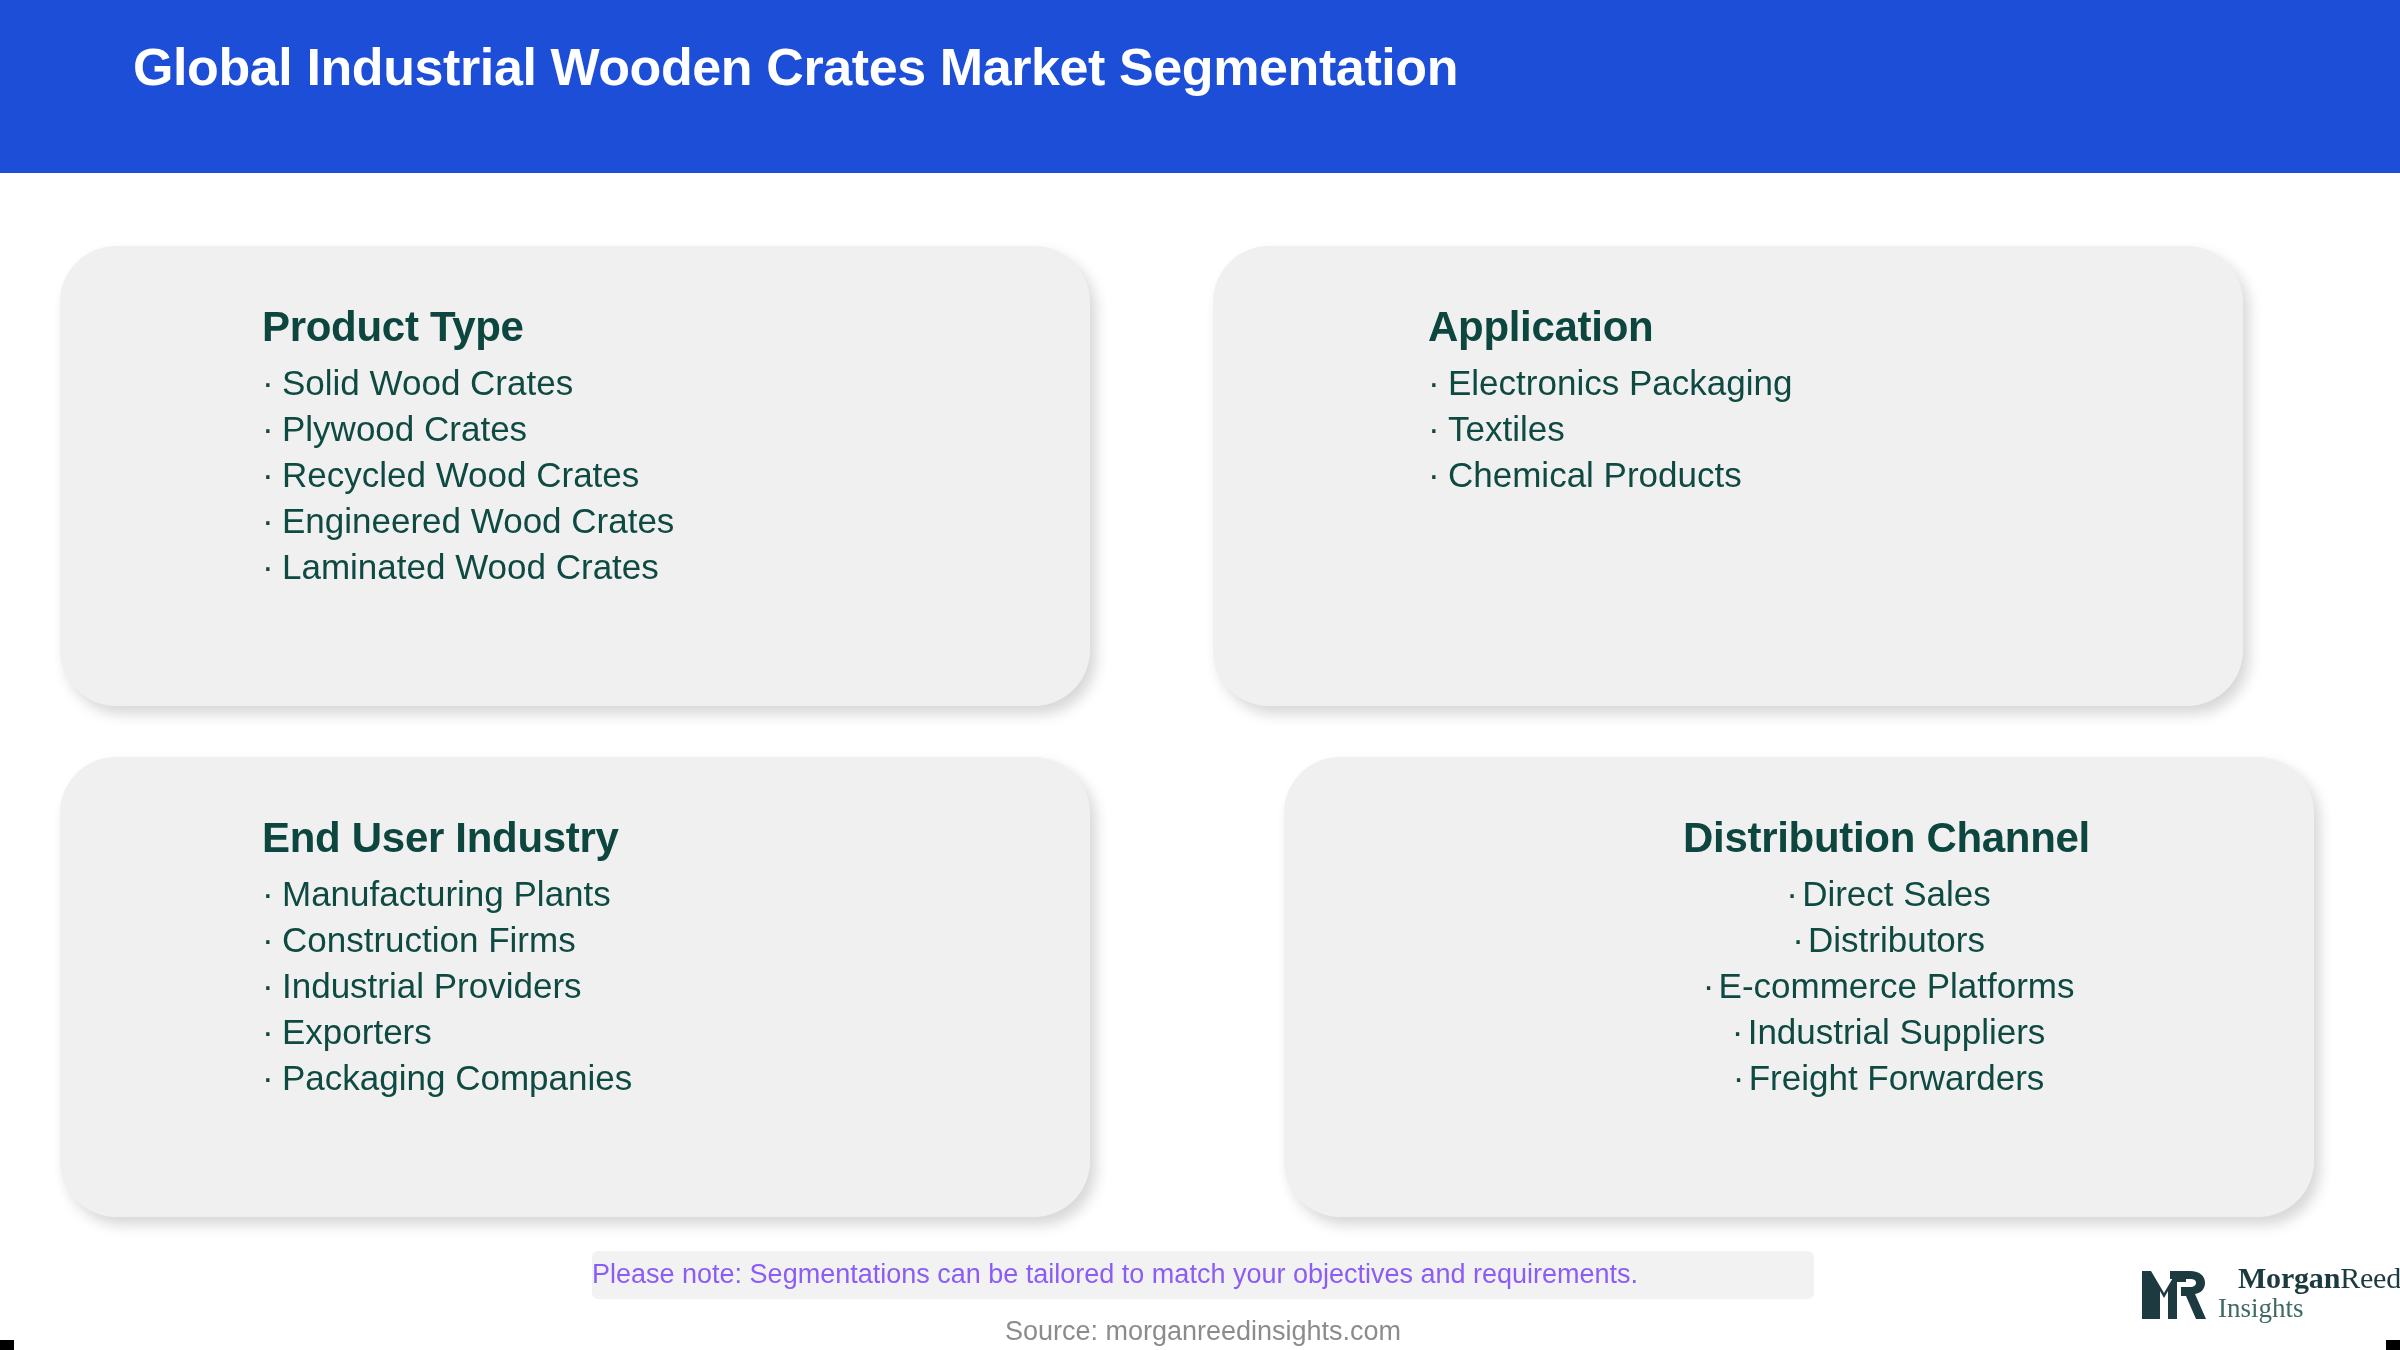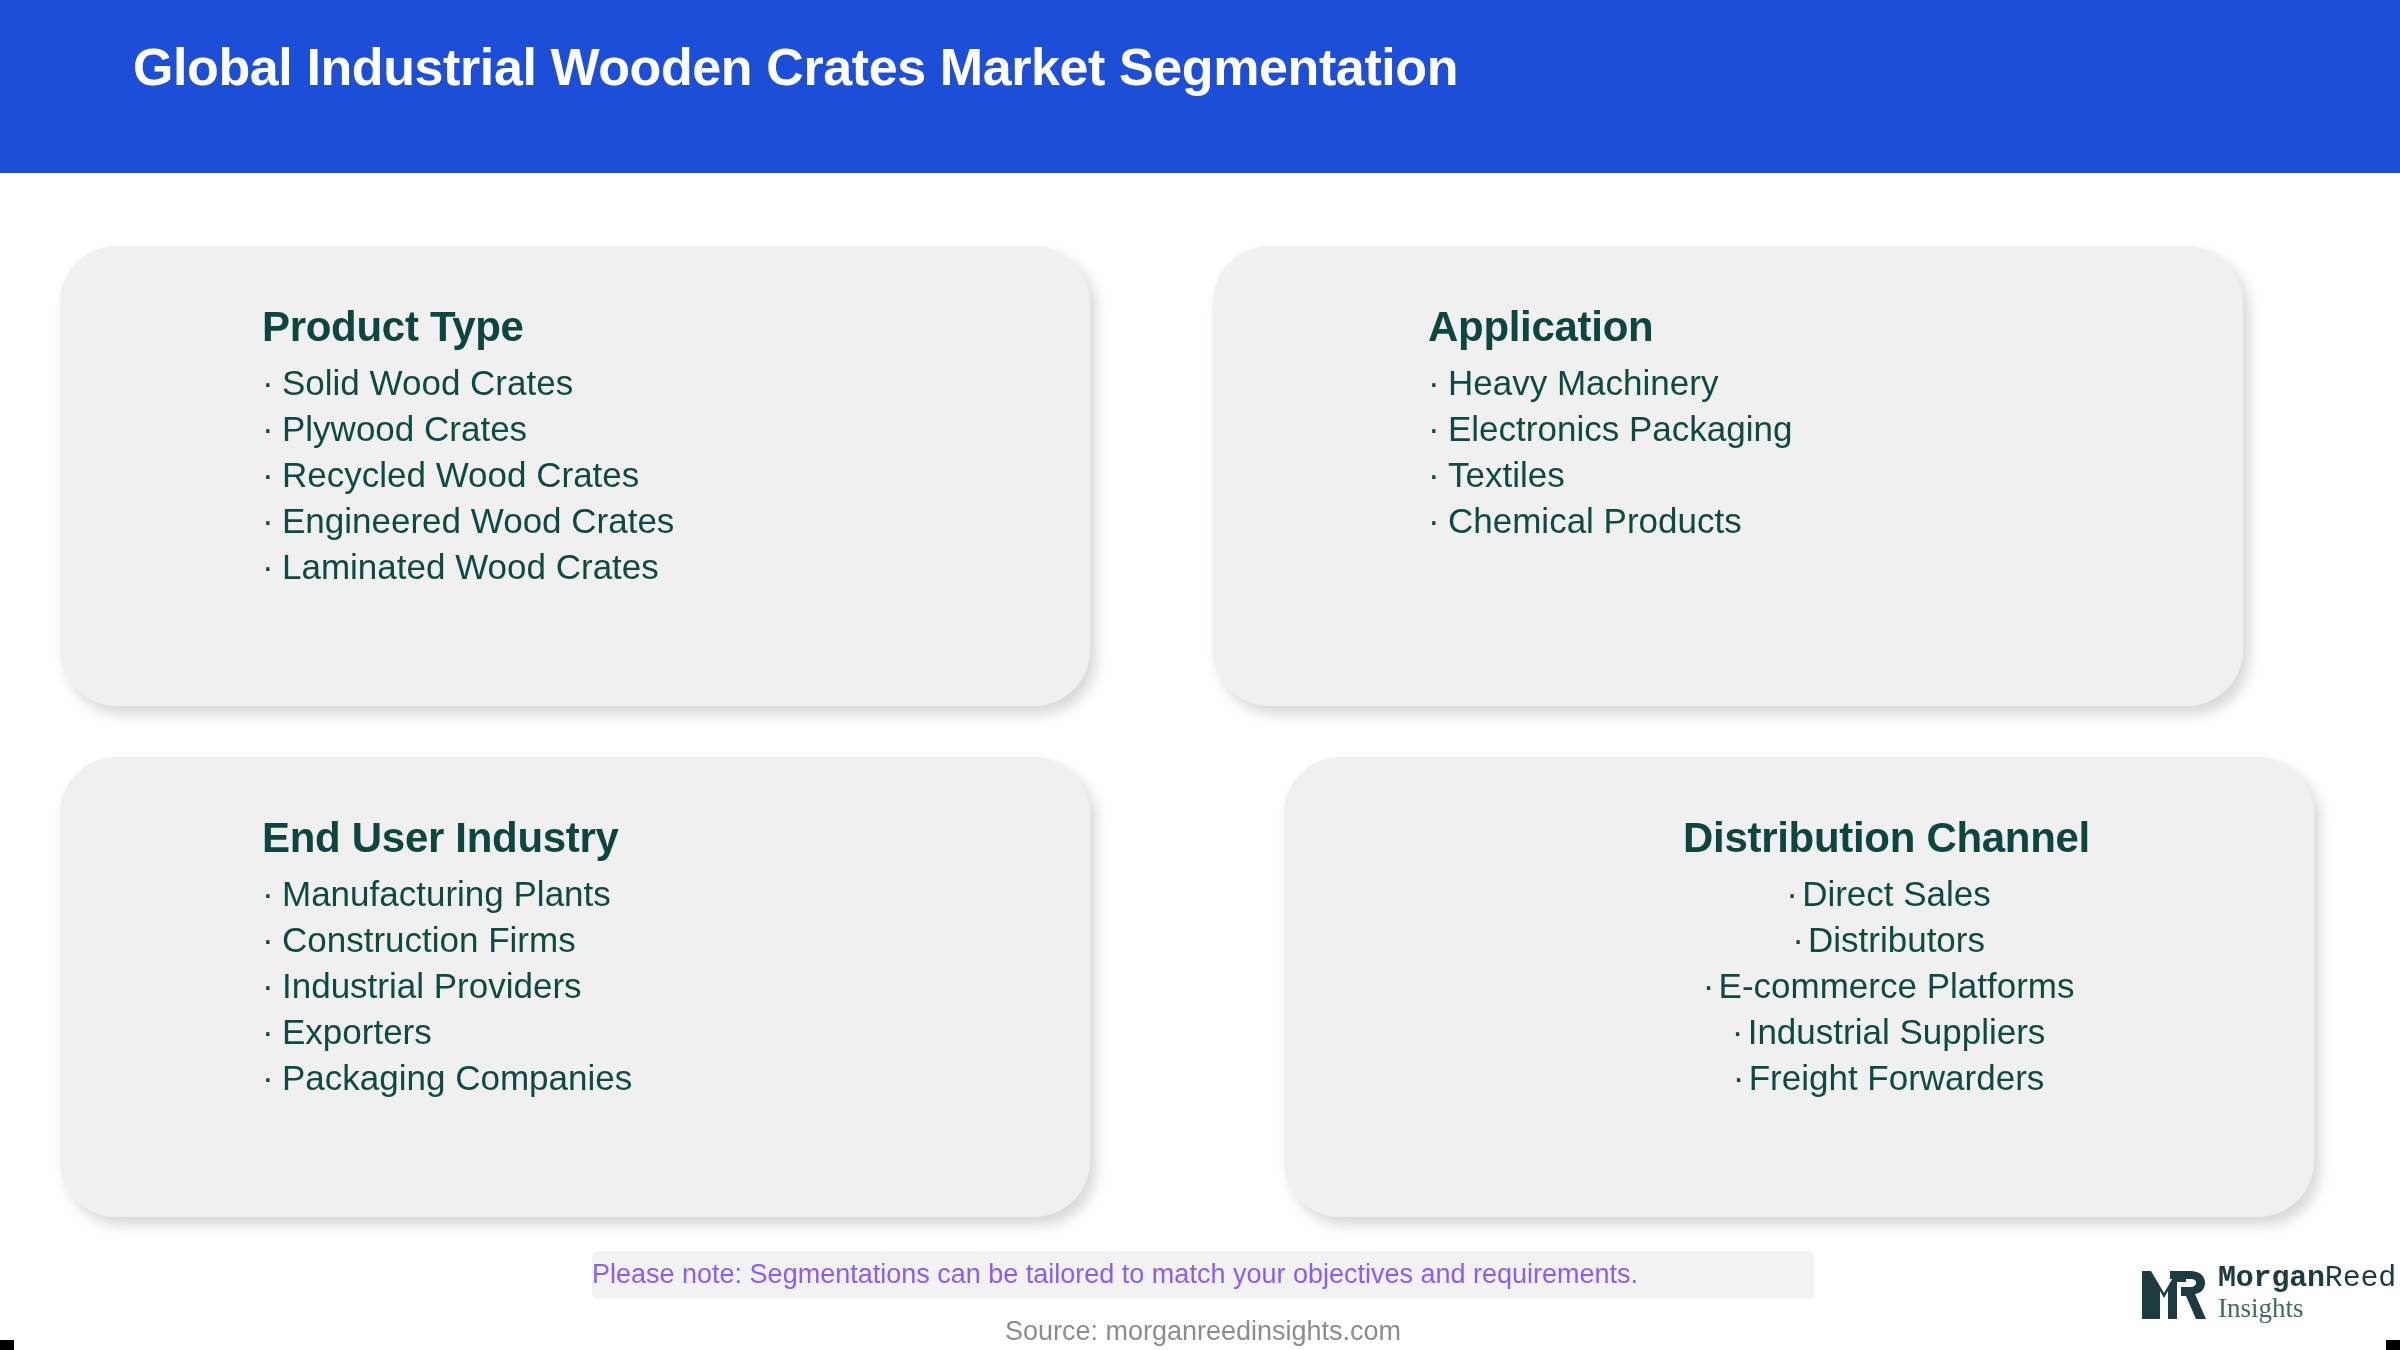--- a/index.html
+++ b/index.html
@@ -143,26 +143,27 @@
     left: 0; top: 2px;
     width: 68px; height: 56px;
   }
   .logo-words {
     position: absolute;
     left: 78px;
     top: 0px;
     line-height: 30px;
   }
   .logo-line1 {
-    font-family: Liberation Mono, monospace;
+    font-family: Liberation Serif, serif;
     font-size: 30px;
     font-weight: bold;
     color: #1c3a3f;
     letter-spacing: -0.2px;
     white-space: nowrap;
+    margin-left: 20px;
   }
   .logo-line1 .reed { font-weight: normal; }
   .logo-line2 {
     font-family: "Liberation Serif", serif;
     font-size: 27px;
     color: #3f6a63;
     white-space: nowrap;
   }
 
   
@@ -195,21 +196,20 @@
         <li><span class="bullet">·</span><span>Engineered Wood Crates</span></li>
         <li><span class="bullet">·</span><span>Laminated Wood Crates</span></li>
       </ul>
     </div>
   </div>
 
   <div class="card card-1">
     <div class="card-inner">
       <div class="card-title">Application</div>
       <ul class="card-list">
-        <li><span class="bullet">·</span><span>Heavy Machinery</span></li>
         <li><span class="bullet">·</span><span>Electronics Packaging</span></li>
         <li><span class="bullet">·</span><span>Textiles</span></li>
         <li><span class="bullet">·</span><span>Chemical Products</span></li>
       </ul>
     </div>
   </div>
 
   <div class="card card-2">
     <div class="card-inner">
       <div class="card-title">End User Industry</div>

